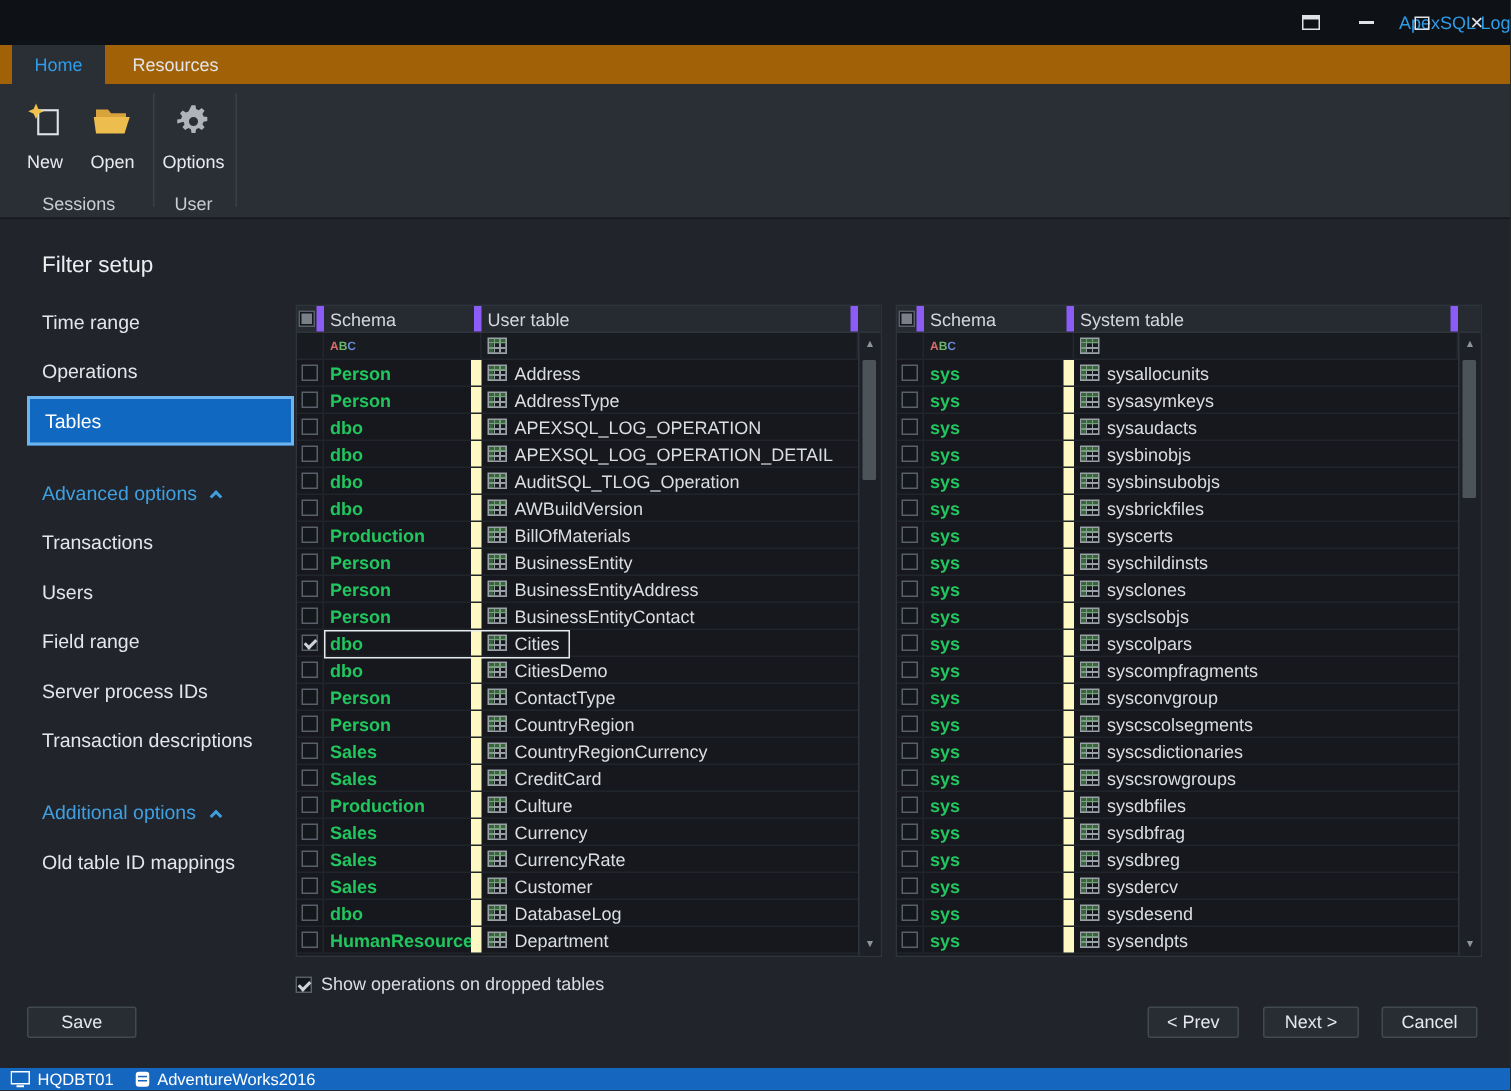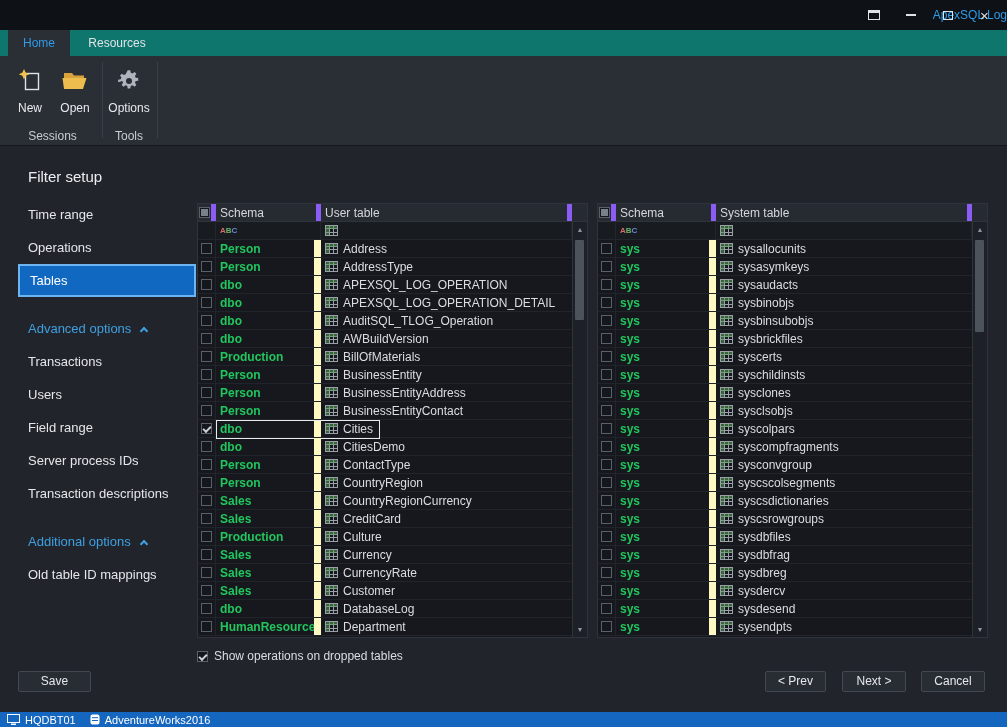--- a/index.html
+++ b/index.html
@@ -12,21 +12,21 @@
   
   .titlebar { position:absolute; left:0; top:0; width:100%; height:30px; background:#0e1116; }
   .title { text-align:right; line-height:30px; color:#2f9ce8; font-size:12px; }
   .win-controls { position:absolute; right:4px; top:0; height:30px; display:flex; align-items:center; }
   .wc { width:37px; height:30px; display:flex; align-items:center; justify-content:center; color:#dfe2e6; }
   .panel-glyph { width:12px; height:10px; border:1px solid #dfe2e6; border-top:3px solid #dfe2e6; }
   .min-glyph { width:10px; height:2px; background:#dfe2e6; }
   .max-glyph { width:10px; height:9px; border:1px solid #dfe2e6; }
   .close-glyph { font-size:15px; line-height:15px; }
   
-  .tabrow { position:absolute; left:0; top:30px; width:100%; height:26px; background:#0f766e; }
+  .tabrow { position:absolute; left:0; top:30px; width:100%; height:26px; background:#a16207; }
   .tab { display:inline-block; padding:0 15px; line-height:26px; color:#e2e4e8; }
   .tab.first { margin-left:8px; }
   .tab.active { background:#2a2e35; color:#2f9ce8; }
   
   .ribbon { position:absolute; left:0; top:56px; width:100%; height:90px; background:#2a2e35; border-bottom:1px solid #14171b; }
   .rb-btn { position:absolute; top:8px; width:46px; height:60px; text-align:center; color:#e8eaed; cursor:default; }
   .rb-icon { height:34px; display:flex; align-items:center; justify-content:center; }
   .rb-label { font-size:12px; margin-top:3px; }
   #rb-new { left:7px; } #rb-open { left:52px; } #rb-options { left:106px; }
   .rb-sep { position:absolute; top:6px; height:76px; width:1px; background:#3a3f47; }
@@ -147,21 +147,21 @@
     <div class="rb-btn" id="rb-options">
       <div class="rb-icon">
         <svg width="26" height="26" viewBox="0 0 24 24">
           <path fill-rule="evenodd" fill="#aeb4bb" d="M10.8 2h2.4l.4 2.3 1.6.7 1.9-1.3 1.7 1.7-1.3 1.9.7 1.6 2.3.4v2.4l-2.3.4-.7 1.6 1.3 1.9-1.7 1.7-1.9-1.3-1.6.7-.4 2.3h-2.4l-.4-2.3-1.6-.7-1.9 1.3-1.7-1.7 1.3-1.9-.7-1.6L2 13.2v-2.4l2.3-.4.7-1.6L3.7 6.9l1.7-1.7 1.9 1.3 1.6-.7zM12 9.2a2.8 2.8 0 1 0 0 5.6 2.8 2.8 0 0 0 0-5.6z"></path>
         </svg>
       </div>
       <div class="rb-label">Options</div>
     </div>
     <div class="rb-sep" style="left:157px;"></div>
     <div class="rb-group" id="grp-sessions">Sessions</div>
-    <div class="rb-group" id="grp-tools">Tools</div>
+    <div class="rb-group" id="grp-tools">User</div>
   </div>
 
   <div class="filter-setup">Filter setup</div>
   <div id="sidebar-items">
       <div class="sb-item">Time range</div>
       <div class="sb-item">Operations</div>
       <div class="sb-item selected">Tables</div>
       <div class="sb-section"><span class="sb-label">Advanced options</span><span class="chev"></span></div>
       <div class="sb-item">Transactions</div>
       <div class="sb-item">Users</div>

